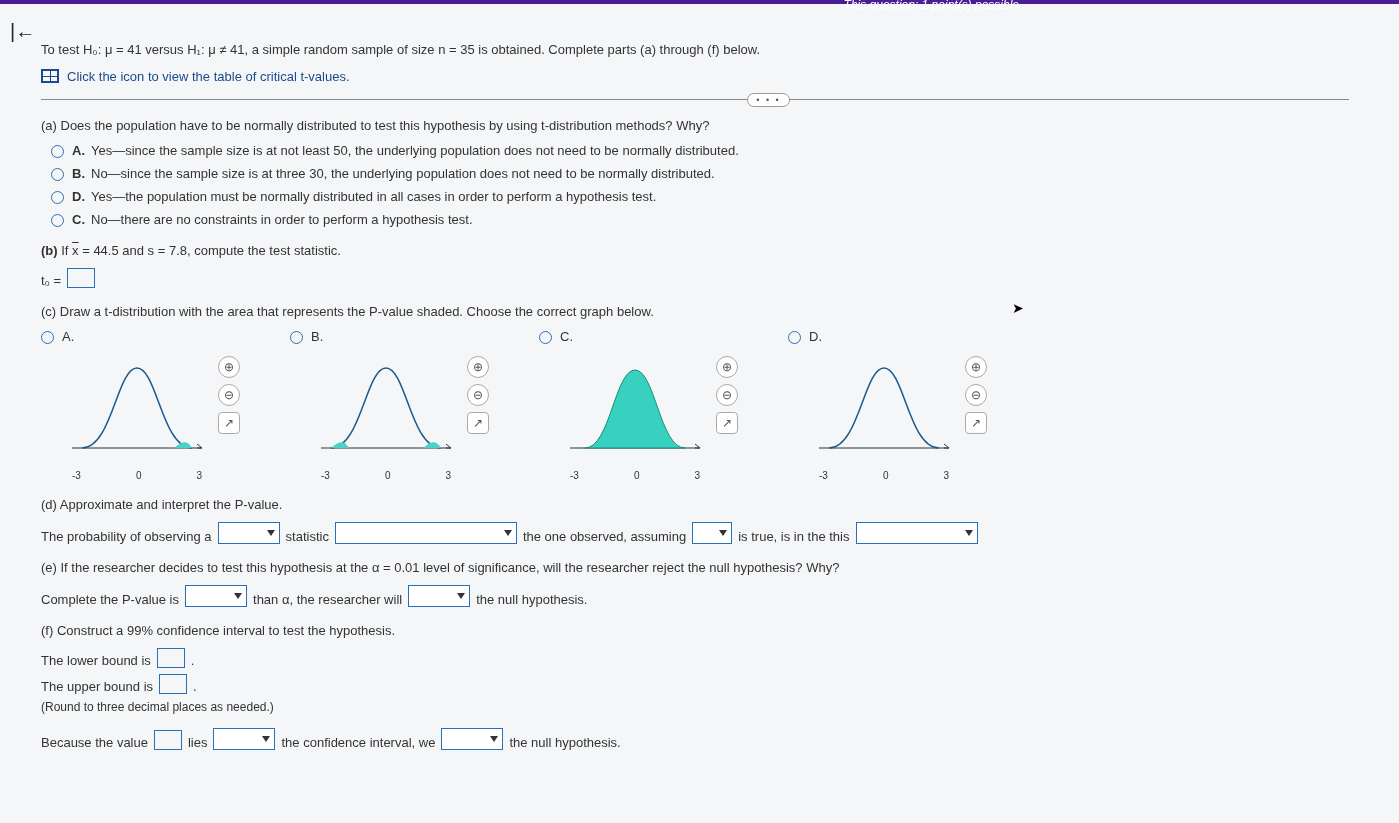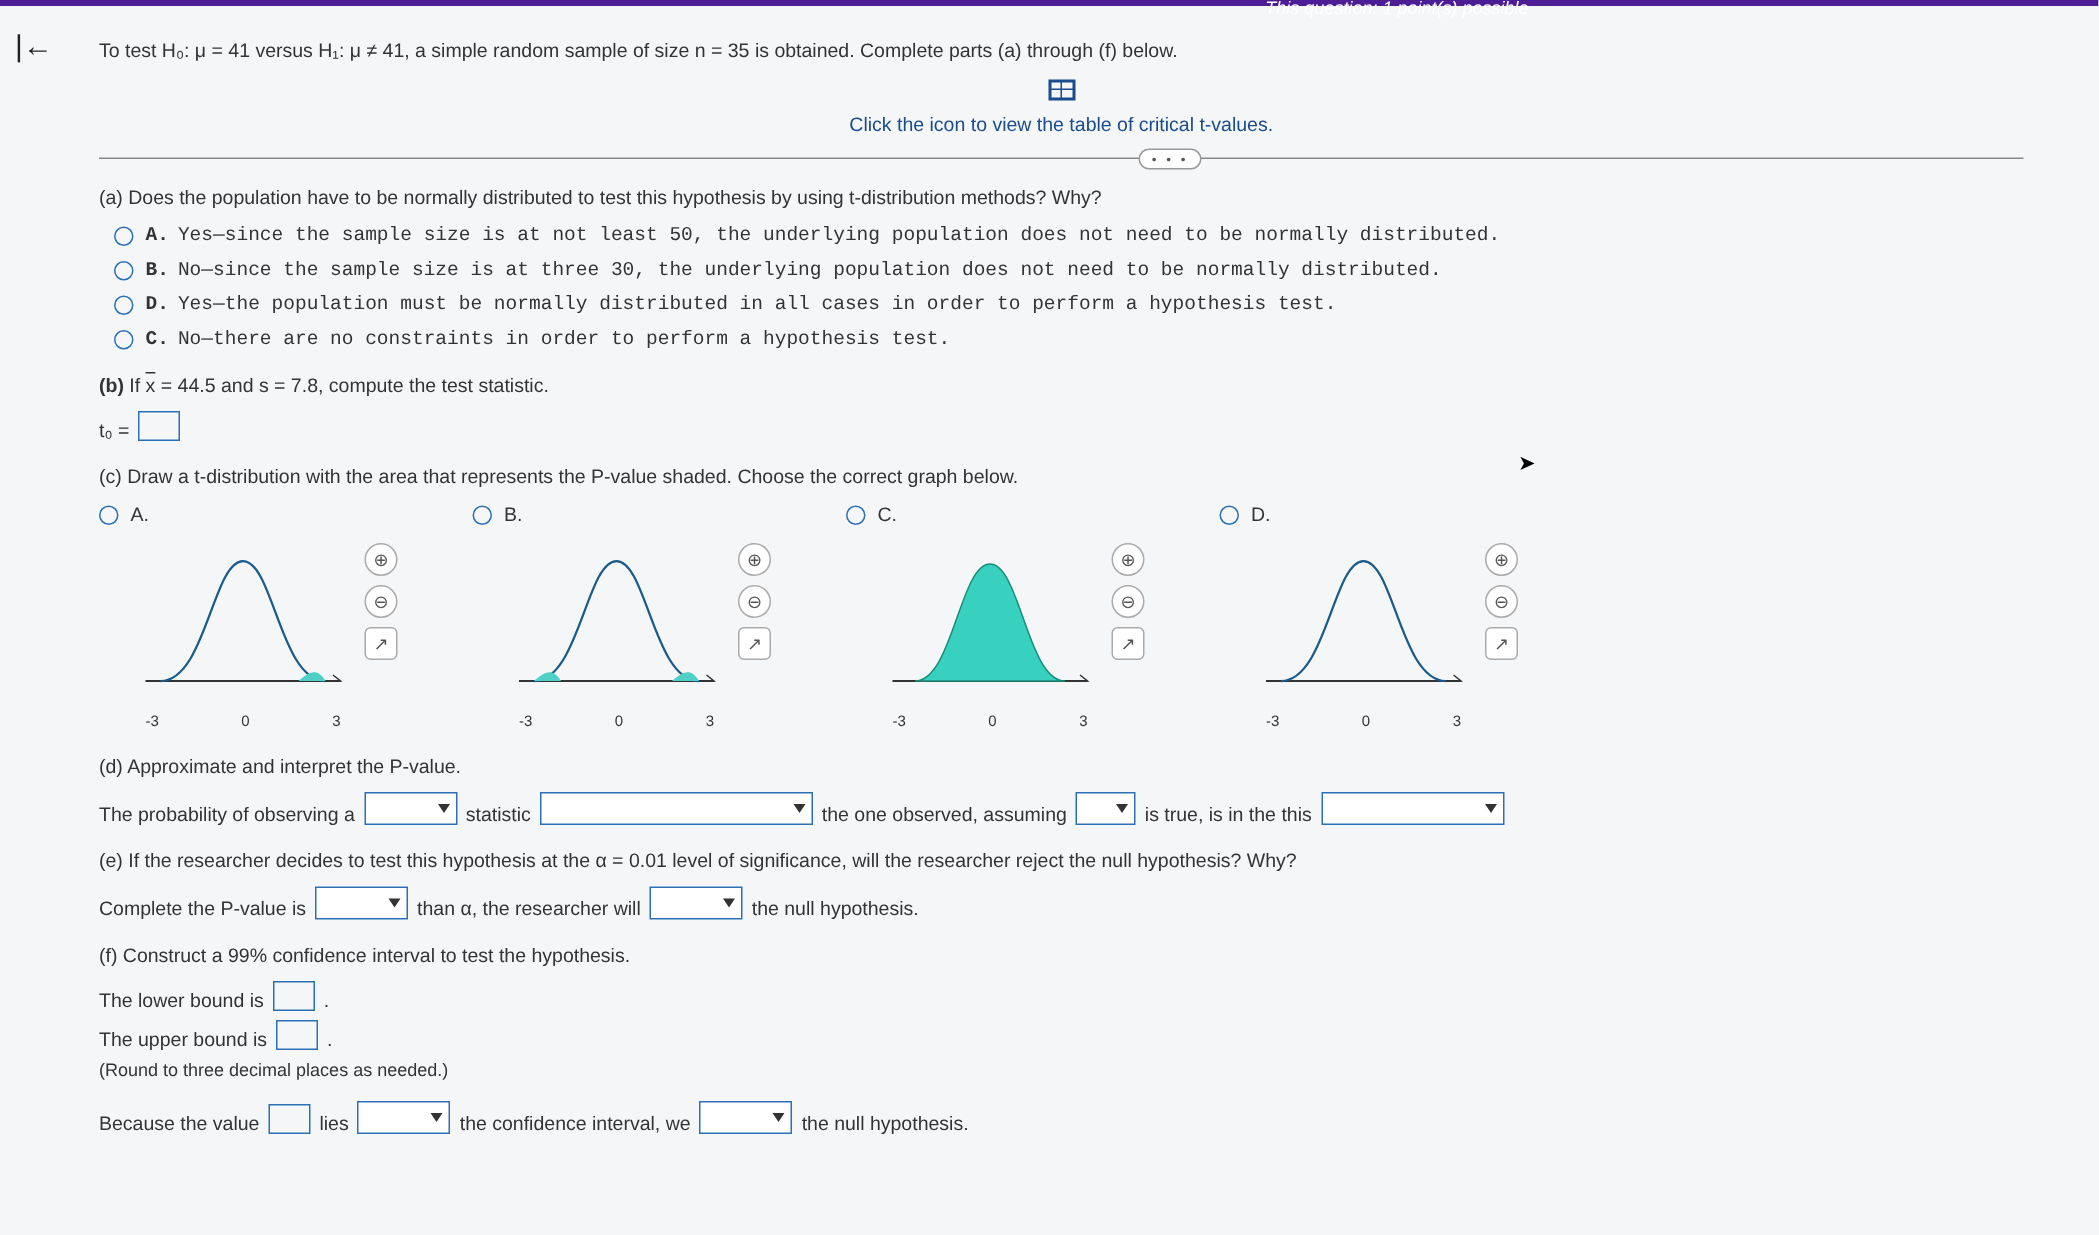--- a/index.html
+++ b/index.html
@@ -19,40 +19,40 @@
   }
   .top-right-text{
     position:absolute;
     right:380px;
     top:-2px;
     color:#fff;
     font-size:12px;
     font-style:italic;
   }
   .page {
-    padding: 10px 50px 30px 66px;
+    padding: 10px 50px 30px 41px;
+    margin-top: 16px;
   }
   .collapse-btn {
     position: absolute;
     left: 10px;
     top: 20px;
     font-size: 20px;
     color:#222;
   }
   .intro {
     margin: 10px 0 8px 0;
     line-height: 1.6;
   }
   .table-link {
     display:flex;
     align-items:center;
     gap:8px;
     color:#1a4b8c;
     margin-bottom:10px;
-    flex-direction:column;
   }
   .grid-icon{
     width:18px;height:14px;
     background:
       linear-gradient(#1a4b8c,#1a4b8c),linear-gradient(#1a4b8c,#1a4b8c),
       linear-gradient(#1a4b8c,#1a4b8c),linear-gradient(#1a4b8c,#1a4b8c),
       linear-gradient(#1a4b8c,#1a4b8c),linear-gradient(#1a4b8c,#1a4b8c);
     background-size:100% 1px,100% 1px,100% 1px,1px 100%,1px 100%,1px 100%;
     background-position:0 0,0 50%,0 100%,0 0,50% 0,100% 0;
     background-repeat:no-repeat;
@@ -72,21 +72,21 @@
     border-radius:10px;
     padding:1px 8px;
     font-size:9px;
     letter-spacing:2px;
     color:#555;
   }
   .section { margin: 10px 0 16px 0; }
   .q-label { margin-bottom:10px; }
   .q-label b{font-weight:bold;}
   .options { margin-left:10px; }
-  .opt { display:flex; align-items:center; gap:8px; margin:8px 0;font-family:Liberation Mono, monospace; }
+  .opt { display:flex; align-items:center; gap:8px; margin:8px 0; }
   .radio {
     width:13px;height:13px;border:1.5px solid #2b6fb5;border-radius:50%;
     flex-shrink:0;margin-top:2px;
   }
   .opt b{margin-right:6px;}
   .inline-row{display:flex;align-items:flex-end;gap:6px;flex-wrap:wrap;margin:6px 0;}
   .num-input{
     border:1px solid #2b6fb5;width:28px;height:20px;display:inline-block;
   }
   .dd{

